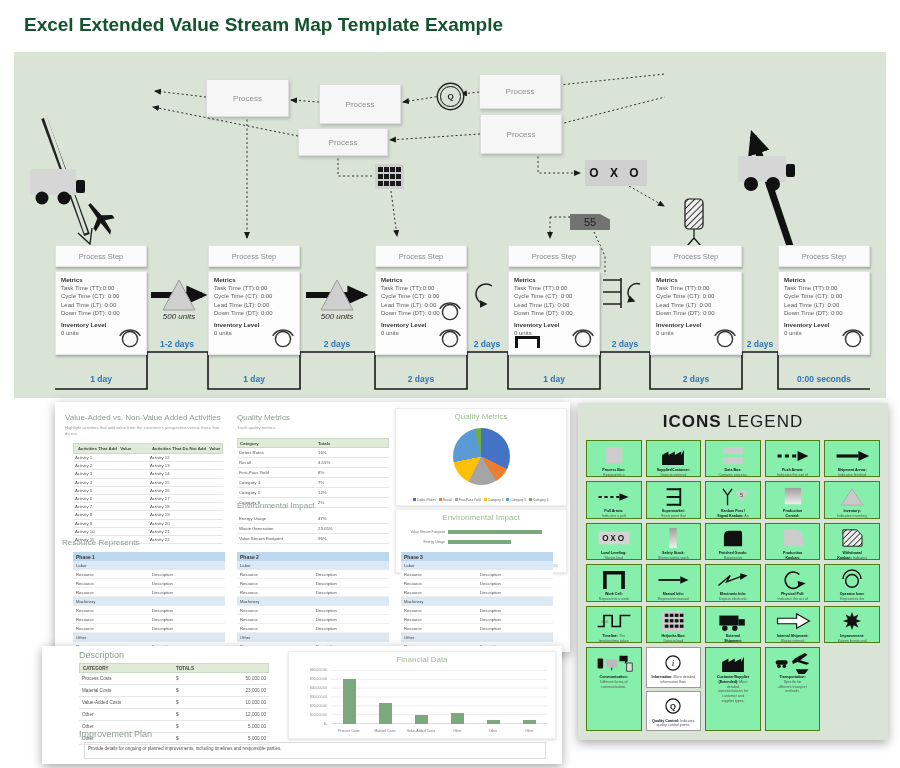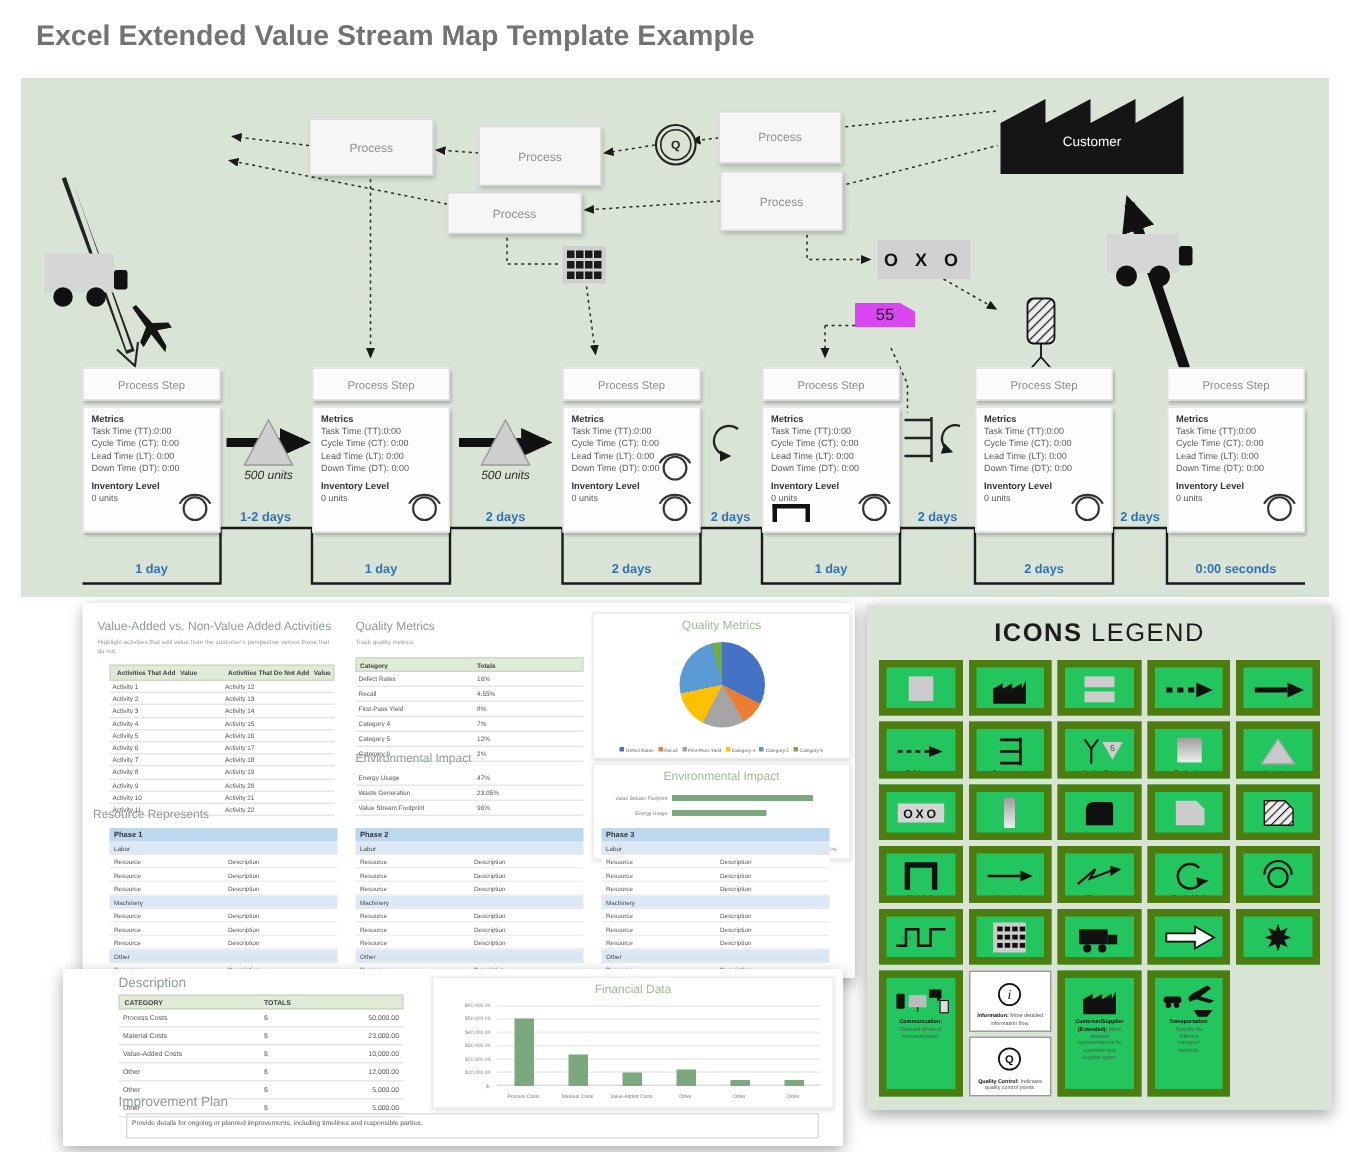--- a/index.html
+++ b/index.html
@@ -1,35 +1,35 @@
 <!DOCTYPE html>
 <html><head>
 <meta charset="utf-8">
 <style>
   html,body{margin:0;padding:0;background:#fff}
   #app{position:relative;width:900px;height:768px;background:#fff;font-family:"Liberation Sans",sans-serif;overflow:hidden}
-  #pageTitle{position:absolute;left:24px;top:14px;font-size:19px;font-weight:bold;color:#737373}
+  #pageTitle{position:absolute;left:24px;top:14px;font-size:19px;font-weight:bold;color:#14532d}
   
   #vsm{position:absolute;left:14px;top:52px;width:872px;height:346px;background:#d9e3d6}
   #conn{position:absolute;left:0;top:0;z-index:1}
   .pbox{position:absolute;z-index:2;background:#f6f6f6;border:1px solid #dcdcdc;box-shadow:1px 2px 3px rgba(0,0,0,.18);color:#8f8f8f;font-size:8px;display:flex;align-items:center;justify-content:center}
   .factory{position:absolute;z-index:2}
   .factory .flabel{position:absolute;left:0;right:0;top:33px;text-align:center;color:#fff;font-size:9px}
   .card{position:absolute;width:92px;top:193px;z-index:2}
   .card-h{height:20px;background:#fbfbfb;border:1px solid #e2e2e2;box-shadow:1px 2px 2px rgba(0,0,0,.22);color:#8a8a8a;font-size:7.5px;display:flex;align-items:center;justify-content:center}
   .card-b{margin-top:4px;height:84px;background:#fdfdfd;border:1px solid #e5e5e5;box-shadow:1px 2px 2px rgba(0,0,0,.22);padding:4px 5px;font-size:6px;color:#5a5a5a;line-height:1.35;position:relative;box-sizing:border-box}
   .mt{font-weight:bold;color:#333;font-size:6.2px}
   .inv{margin-top:4px}
   .spiral{position:absolute;right:3px;bottom:3px}
   .spiral2{position:absolute;right:3px;bottom:30px}
   .bench{position:absolute;left:6px;bottom:6px;width:19px;height:9px;border:3px solid #111;border-bottom:none}
   .tl-label{position:absolute;z-index:2;transform:translateX(-50%);color:#2e74b5;font-weight:bold;font-size:8.5px;white-space:nowrap}
   .units{position:absolute;z-index:2;transform:translateX(-50%);font-style:italic;color:#2b2b2b;font-size:8px;white-space:nowrap}
   #oxo{position:absolute;z-index:2;left:571px;top:108px;width:62px;height:26px;background:#d0d0d0;display:flex;align-items:center;justify-content:center;font-size:12px;font-weight:bold;letter-spacing:4px;color:#111}
-  #note55{position:absolute;z-index:2;left:556px;top:150px;width:40px;height:16px;background:#d946ef;display:flex;align-items:center;justify-content:center;font-size:11px;color:#222;clip-path:polygon(0 0,75% 0,100% 35%,100% 100%,0 100%)}
+  #note55{position:absolute;z-index:2;left:556px;top:162px;width:40px;height:16px;background:#737373;display:flex;align-items:center;justify-content:center;font-size:11px;color:#222;clip-path:polygon(0 0,75% 0,100% 35%,100% 100%,0 100%)}
   #qcircle{position:absolute;z-index:2;left:426px;top:34px;width:19px;height:19px;border:1.5px solid #222;border-radius:50%;display:flex;align-items:center;justify-content:center;font-size:8px;font-weight:bold;color:#222;box-shadow:0 0 0 2px #d9e3d6,0 0 0 3.4px #222}
   #heijunka{position:absolute;z-index:2;left:361px;top:112px;width:29px;height:25px;background:#cfcfcf;display:grid;grid-template-columns:repeat(4,1fr);grid-template-rows:repeat(3,1fr);gap:1.5px;padding:3px;box-sizing:border-box}
   #heijunka span{background:#1a1a1a}
   
   .panel{position:absolute;background:#fff;box-shadow:0 3px 10px rgba(0,0,0,.35)}
   #panelA{left:55px;top:402px;width:515px;height:250px;z-index:3}
   #panelB{left:42px;top:646px;width:520px;height:118px;z-index:4}
   #panelC{left:578px;top:403px;width:310px;height:337px;background:#d9e3d6;z-index:3}
   .sec-title{position:absolute;color:#8d9e90;font-size:8px;white-space:nowrap}
   .sec-sub{position:absolute;color:#9a9a9a;font-size:4.2px;line-height:1.35}
@@ -81,21 +81,21 @@
   #finPlot{position:absolute;left:42px;right:8px;top:18px;bottom:14px;border-bottom:1px solid #ddd;background-image:linear-gradient(#eee 1px,transparent 1px);background-size:100% 16.667%}
   #finBars{position:absolute;left:42px;right:8px;top:18px;bottom:14px;display:flex;align-items:flex-end;justify-content:space-around}
   .fin-col{position:relative;width:26px;height:100%;display:flex;align-items:flex-end;justify-content:center}
   .fin-bar{width:13px}
   .fin-label{position:absolute;bottom:-9px;left:50%;transform:translateX(-50%);font-size:3.3px;color:#777;white-space:nowrap}
   #impBox{position:absolute;left:42px;top:96px;width:462px;height:17px;border:1px solid #dcdcdc;font-size:4.5px;color:#555;padding:3px;box-sizing:border-box}
   
   .lg-title{text-align:center;margin-top:9px;font-size:17px;color:#1c1c1c;letter-spacing:1px;font-weight:normal}
   .lg-title b{font-weight:bold}
   #lgrid{position:absolute;left:8px;top:37px;right:8px;bottom:9px;display:grid;grid-template-columns:repeat(5,1fr);grid-auto-rows:1fr;gap:4px}
-  .lcell{background:#22c55e;border:5px solid #4d7c0f;display:flex;flex-direction:column;align-items:center;padding:2px 11px;overflow:hidden;box-sizing:border-box}
+  .lcell{background:#86efac;border:1px solid #4d7c0f;display:flex;flex-direction:column;align-items:center;padding:2px 11px;overflow:hidden;box-sizing:border-box}
   .licon{height:25px;flex:0 0 25px;display:flex;align-items:center;justify-content:center}
   .lcap{font-size:3.6px;line-height:1.3;text-align:center;color:#555}
   .lcap b{color:#111}
   .lsplit{display:flex;gap:3px;padding:0;border:none;background:transparent;overflow:visible}
   .lsub{flex:1;background:#fff;border:1px solid #9a9a9a;display:flex;flex-direction:column;align-items:center;padding:2px 1px;overflow:hidden;box-sizing:border-box}
 </style>
 </head>
 <body>
 
 <div id="app">
@@ -182,26 +182,20 @@
           <circle cx="759" cy="132" r="7" fill="#111"></circle>
       </g>
 
       <g transform="translate(85,165) rotate(55)">
         <polygon points="-16,-1 0,-3 6,-12 10,-12 6,-3 18,-2 21,1 6,2 10,11 6,11 0,2 -16,2" fill="#151515"></polygon>
       </g>
 
       <polyline points="41,337 133,337 133,300 194,300 194,337 286,337 286,300 361,300 361,337 453,337 453,300 494,300 494,337 586,337 586,300 636,300 636,337 728,337 728,300 764,300 764,337 856,337" fill="none" stroke="#1a1a1a" stroke-width="1.6"></polyline>
     </svg>
 
-    <div class="factory" style="left:651px;top:4px">
-      <svg width="126" height="62" viewBox="0 0 126 62">
-          <polygon points="2,60 2,26 32,10 32,26 62,10 62,26 92,10 92,26 124,8 124,60" fill="#151515"></polygon>
-        </svg>
-      <div class="flabel">Customer</div>
-    </div>
 
     <div class="pbox" style="left:192px;top:27px;width:81px;height:36px">
         <span>Process</span>
       </div>
     <div class="pbox" style="left:305px;top:32px;width:80px;height:38px">
         <span>Process</span>
       </div>
     <div class="pbox" style="left:284px;top:76px;width:88px;height:26px">
         <span>Process</span>
       </div>

